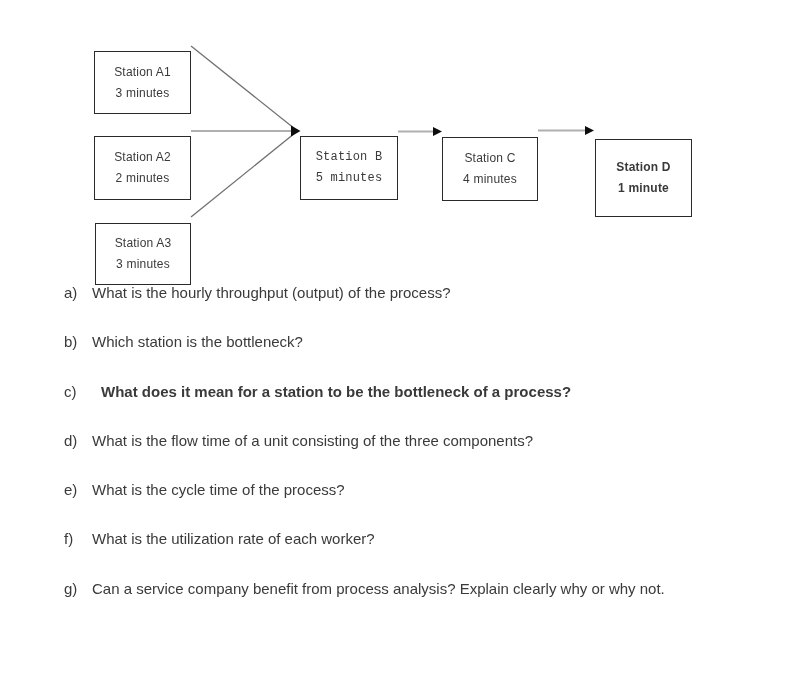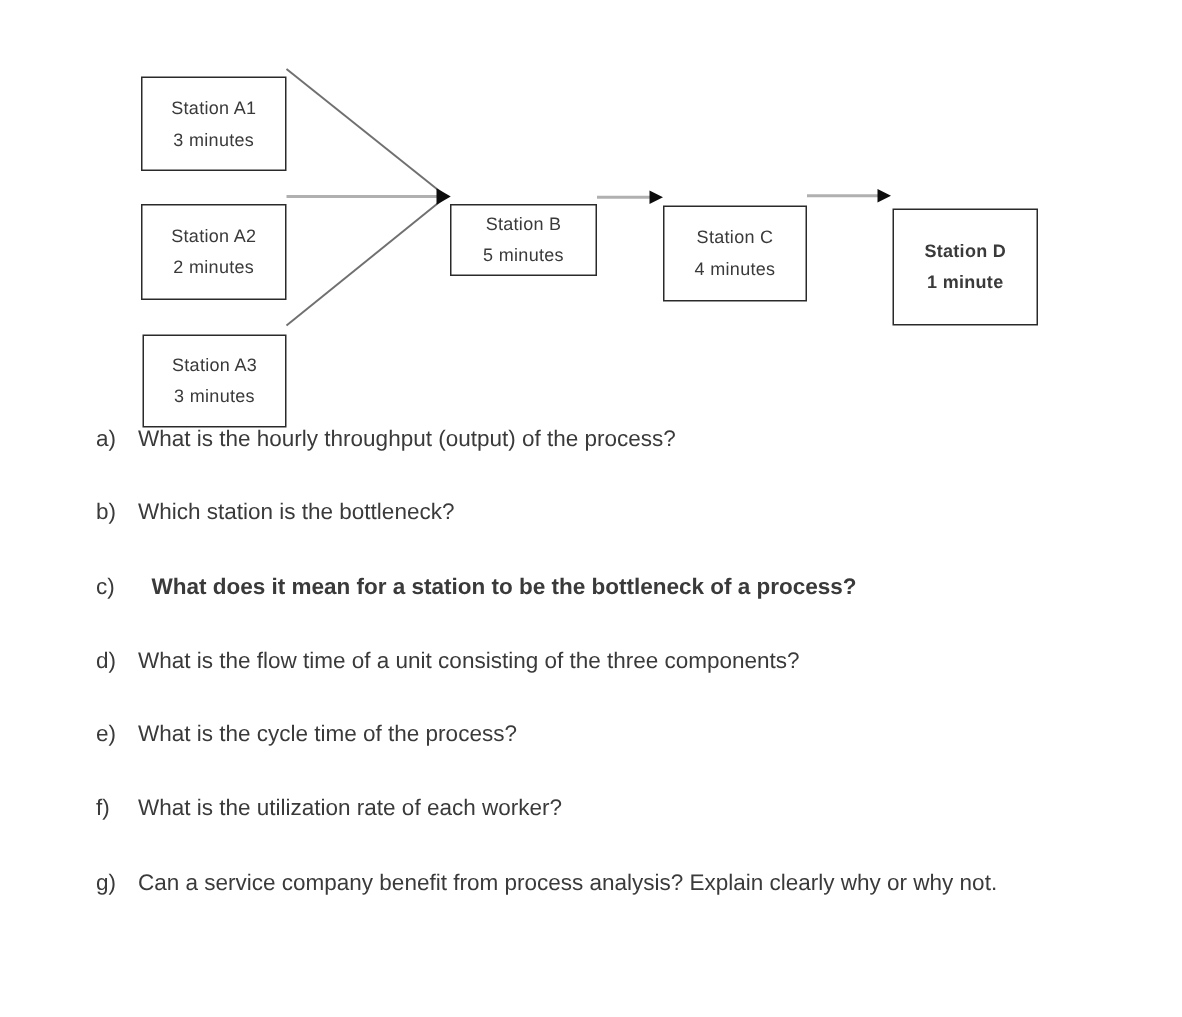--- a/index.html
+++ b/index.html
@@ -28,21 +28,21 @@
     text-align: center;
     font-size: 12px;
     line-height: 21px;
     color: #3a3a3a;
     letter-spacing: 0.2px;
     margin-top: 37px;
   }
   #st-a1 { left: 94px;  top: 14px;  width: 97px; height: 63px; }
   #st-a2 { left: 94px;  top: 99px;  width: 97px; height: 64px; }
   #st-a3 { left: 95px;  top: 186px; width: 96px; height: 62px; }
-  #st-b  { left: 300px; top: 99px;  width: 98px; height: 48px; }
+  #st-b  { left: 300px; top: 99px;  width: 98px; height: 64px; font-family: Liberation Mono, monospace; }
   #st-c  { left: 442px; top: 100px; width: 96px; height: 64px; align-items: center; }
   #st-d  { left: 595px; top: 102px; width: 97px; height: 78px; font-weight: bold; }
 
   
   .questions { position: absolute; left: 0; top: 0; width: 788px; height: 678px; }
   .q-row {
     position: absolute;
     left: 64px;
     width: 710px;
     font-size: 15px;

